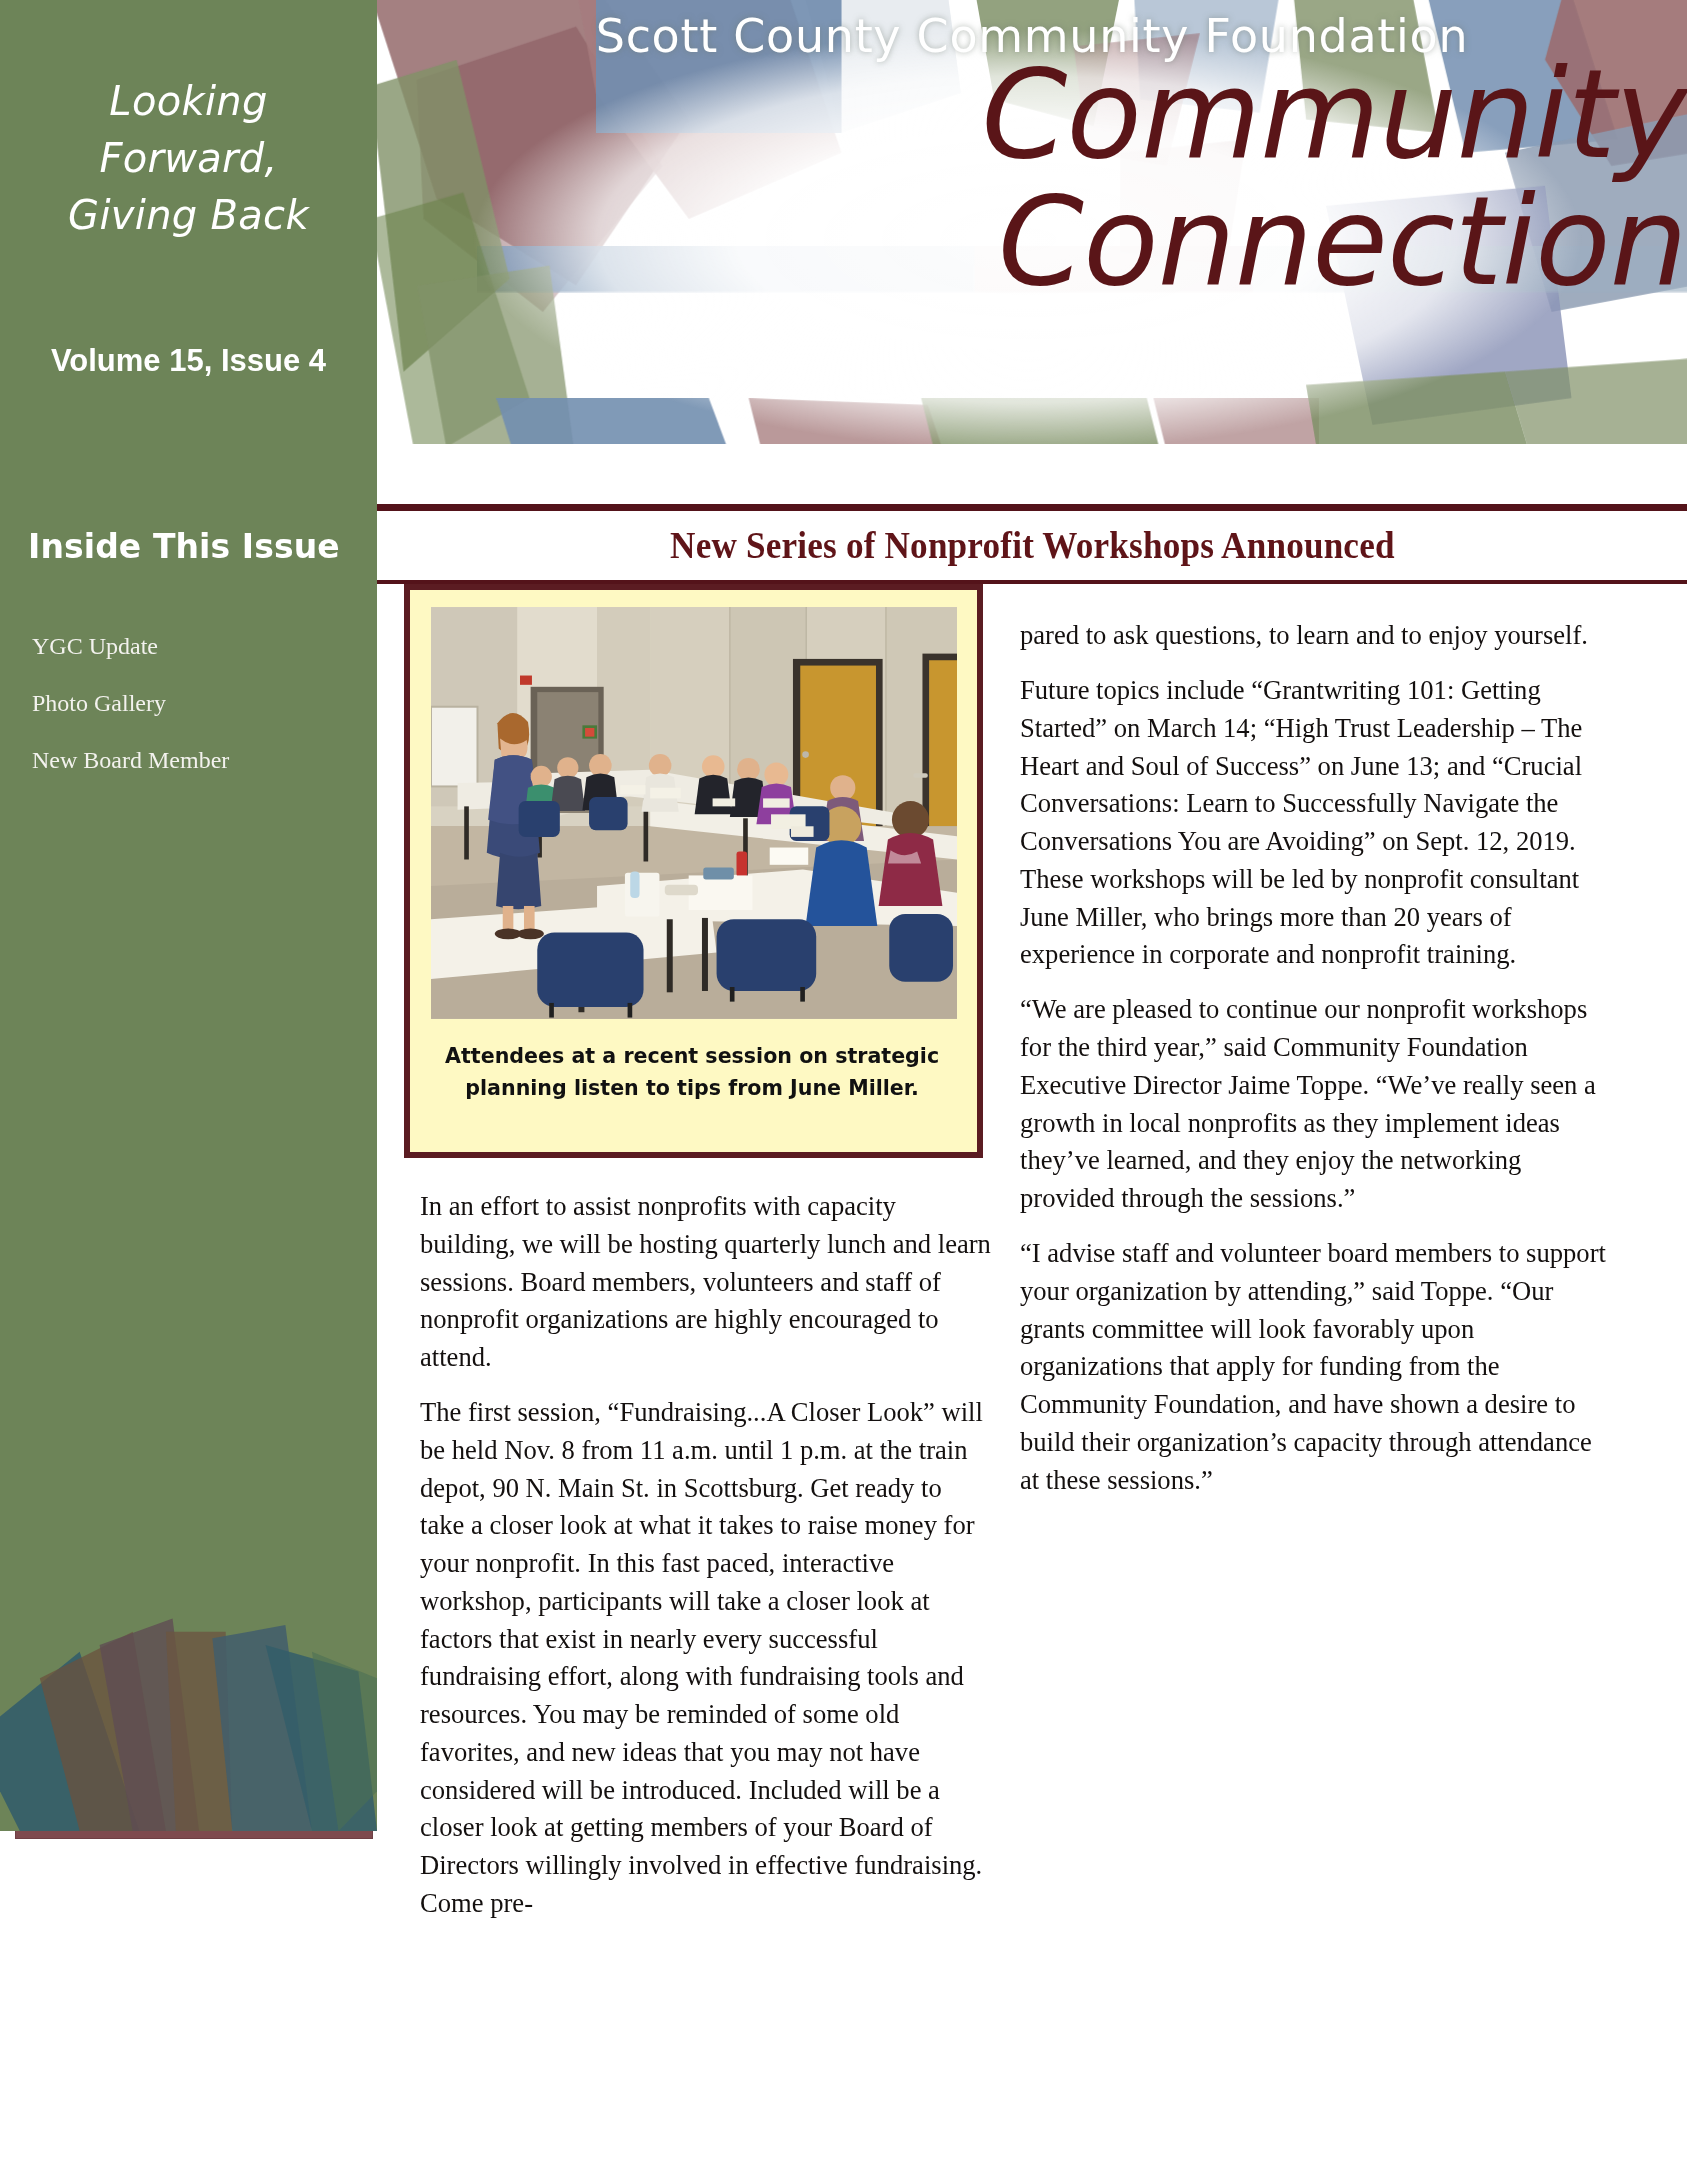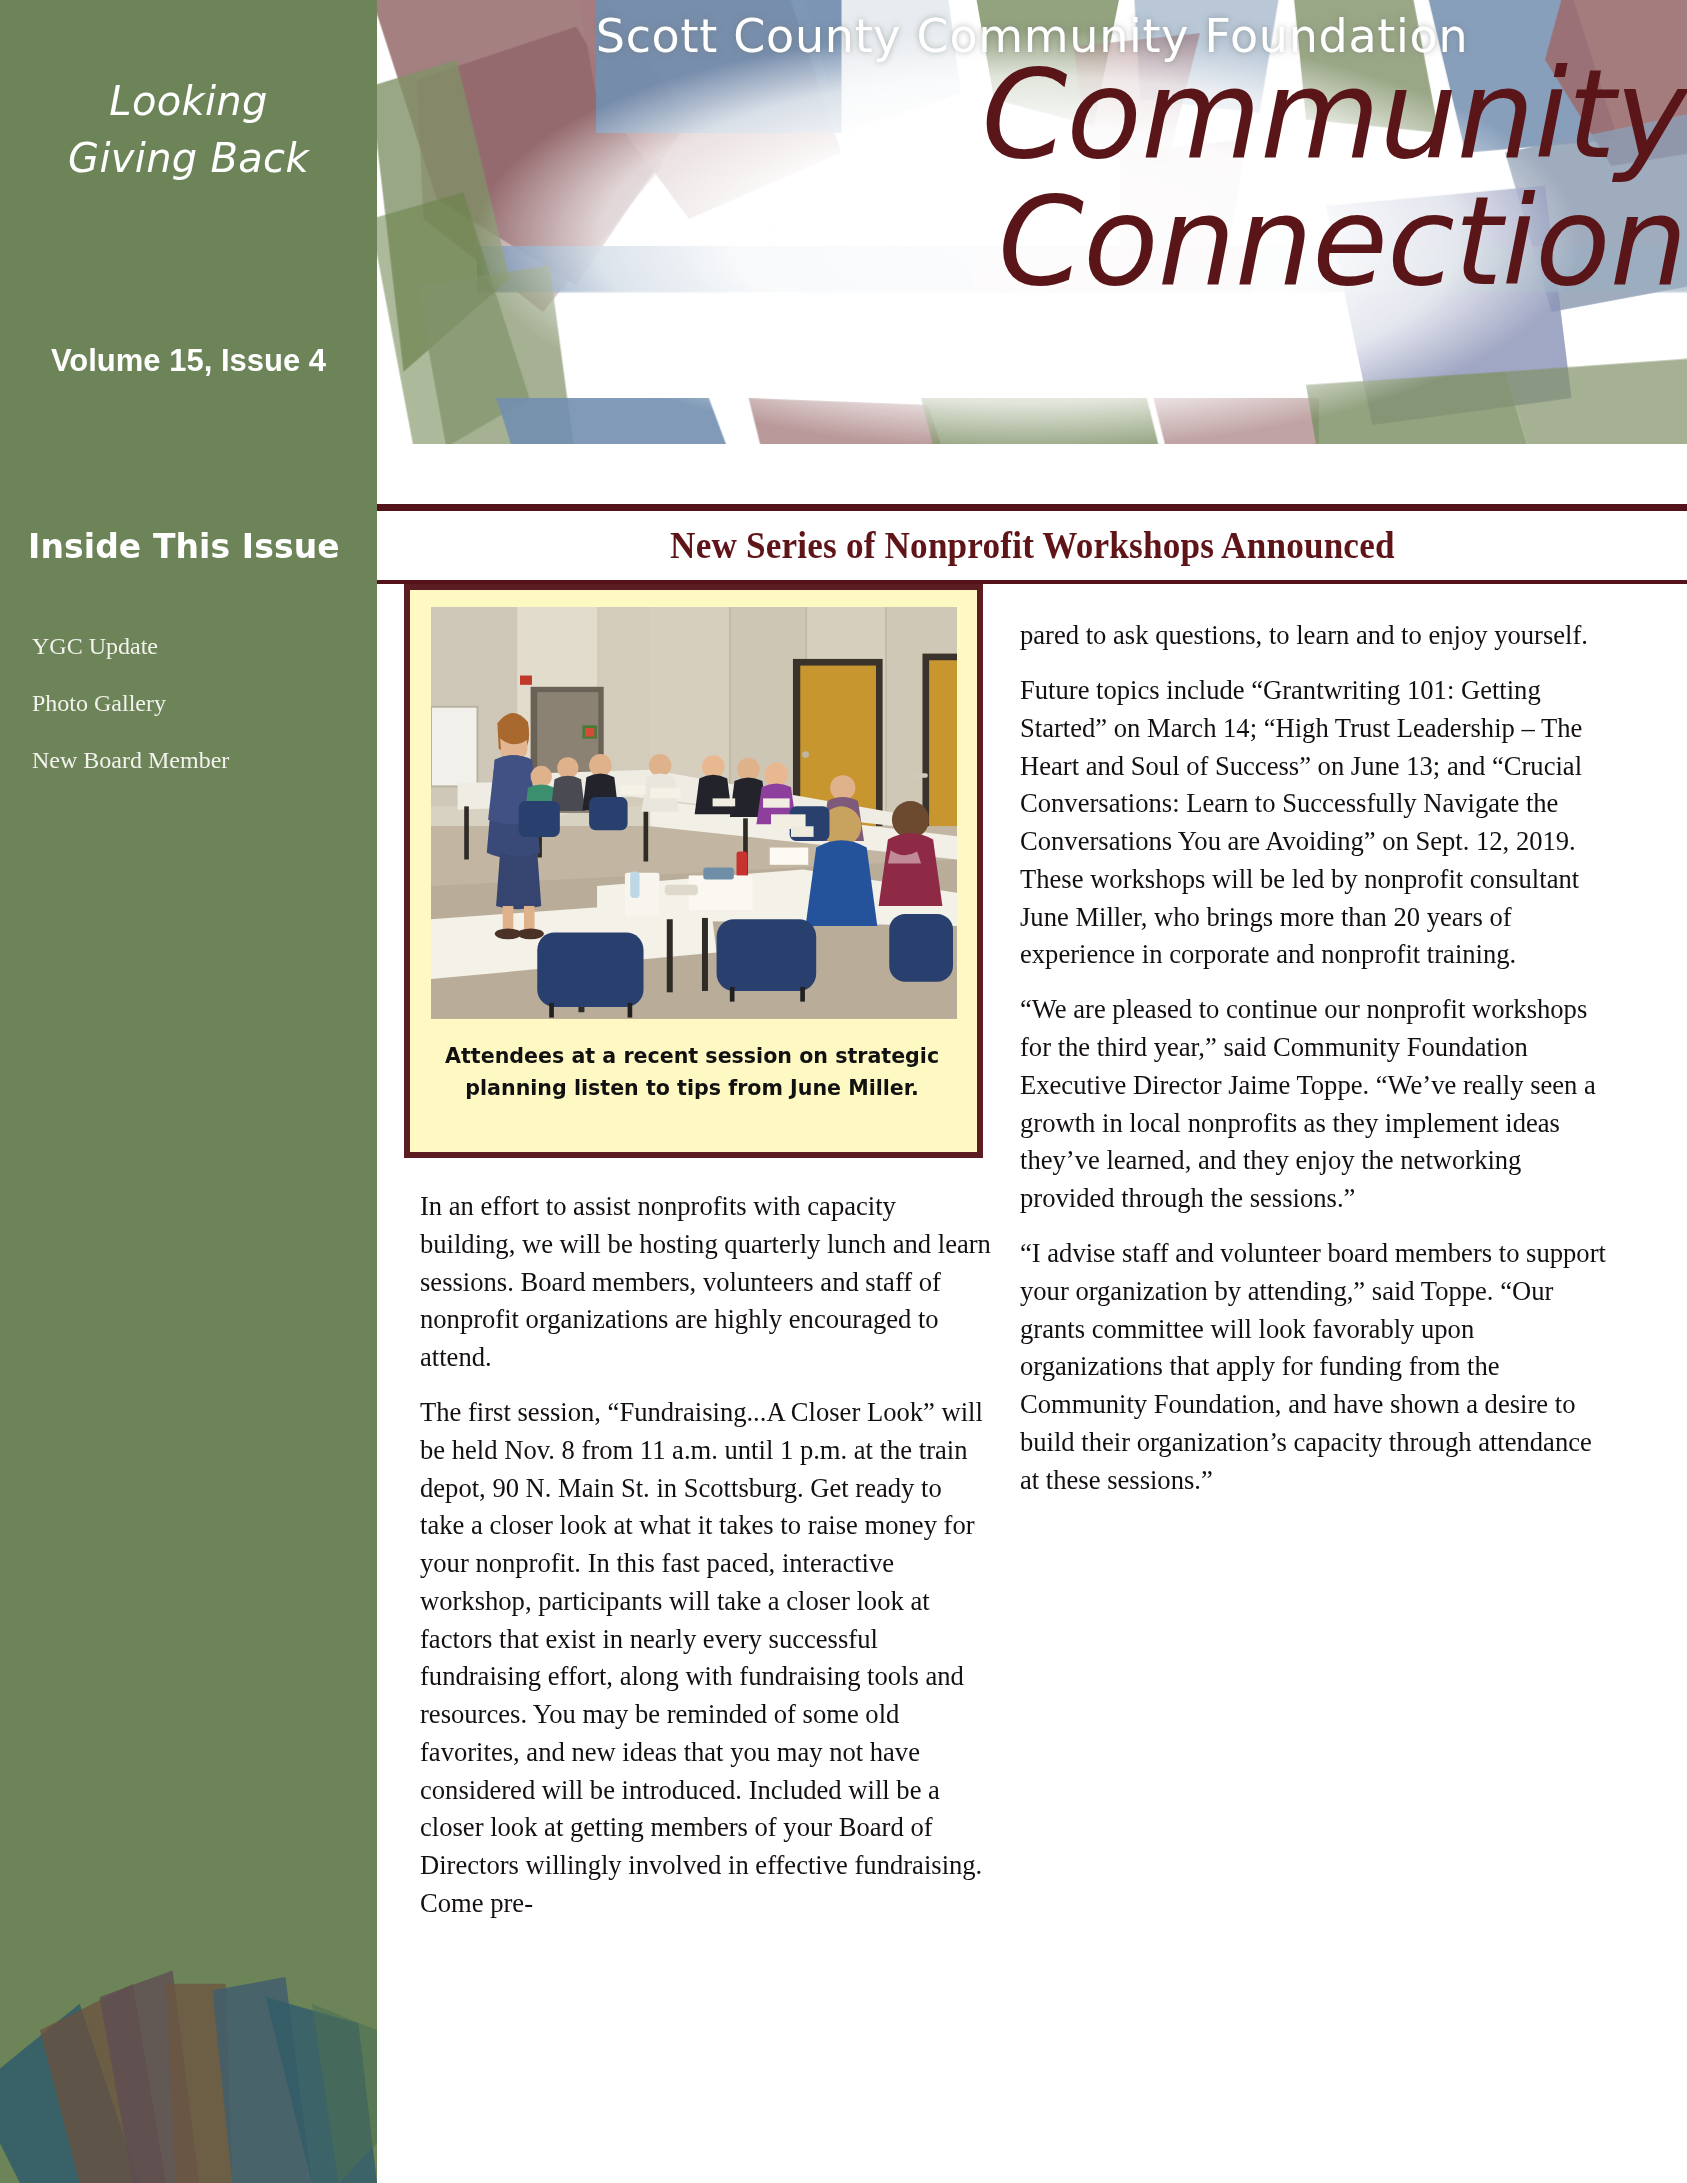--- a/index.html
+++ b/index.html
@@ -4,21 +4,21 @@
 <style>
   * { margin:0; padding:0; box-sizing:border-box; }
   html,body { background:#fff; }
   body {
     width:1687px; height:2183px; position:relative; overflow:hidden;
     font-family:"Liberation Serif", serif;
   }
 
   
   #sidebar {
-    position:absolute; left:0; top:0; width:377px; height:2183px;
+    position:absolute; left:0; top:0; width:377px; height:1831px;
     background:#6d8458; overflow:hidden; z-index:5;
   }
   #sidebar-leaves { position:absolute; left:0; bottom:0; width:377px; height:465px; }
 
   #masthead-tagline {
     position:absolute; left:0; top:73px; width:377px;
     text-align:center; color:#ffffff;
     font-family:"DejaVu Sans", sans-serif;
     font-style:italic; font-size:40px; line-height:1.42; font-weight:400;
     letter-spacing:0.3px;
@@ -138,20 +138,21 @@
       <polygon points="150,420 260,380 300,700 200,700" fill="#5e4852" opacity=".8"></polygon>
       <polygon points="250,400 340,400 350,700 265,700" fill="#6b5340" opacity=".8"></polygon>
       <polygon points="320,410 430,390 470,700 350,700" fill="#3e5a6e" opacity=".85"></polygon>
       <polygon points="400,420 540,460 568,700 470,700" fill="#2f5a6b" opacity=".85"></polygon>
       <polygon points="470,430 568,470 568,640 510,700" fill="#4a6e55" opacity=".6"></polygon>
     </g>
   </svg>
 
   <div id="masthead-tagline">
     <div>Looking</div>
+    <div>Forward,</div>
     <div>Giving Back</div>
   </div>
 
   <div id="masthead-volume">
     <div>Volume 15, Issue 4</div>
   </div>
 
   <div id="inside-band">
     <span class="lbl">Inside This Issue</span>
   </div>

